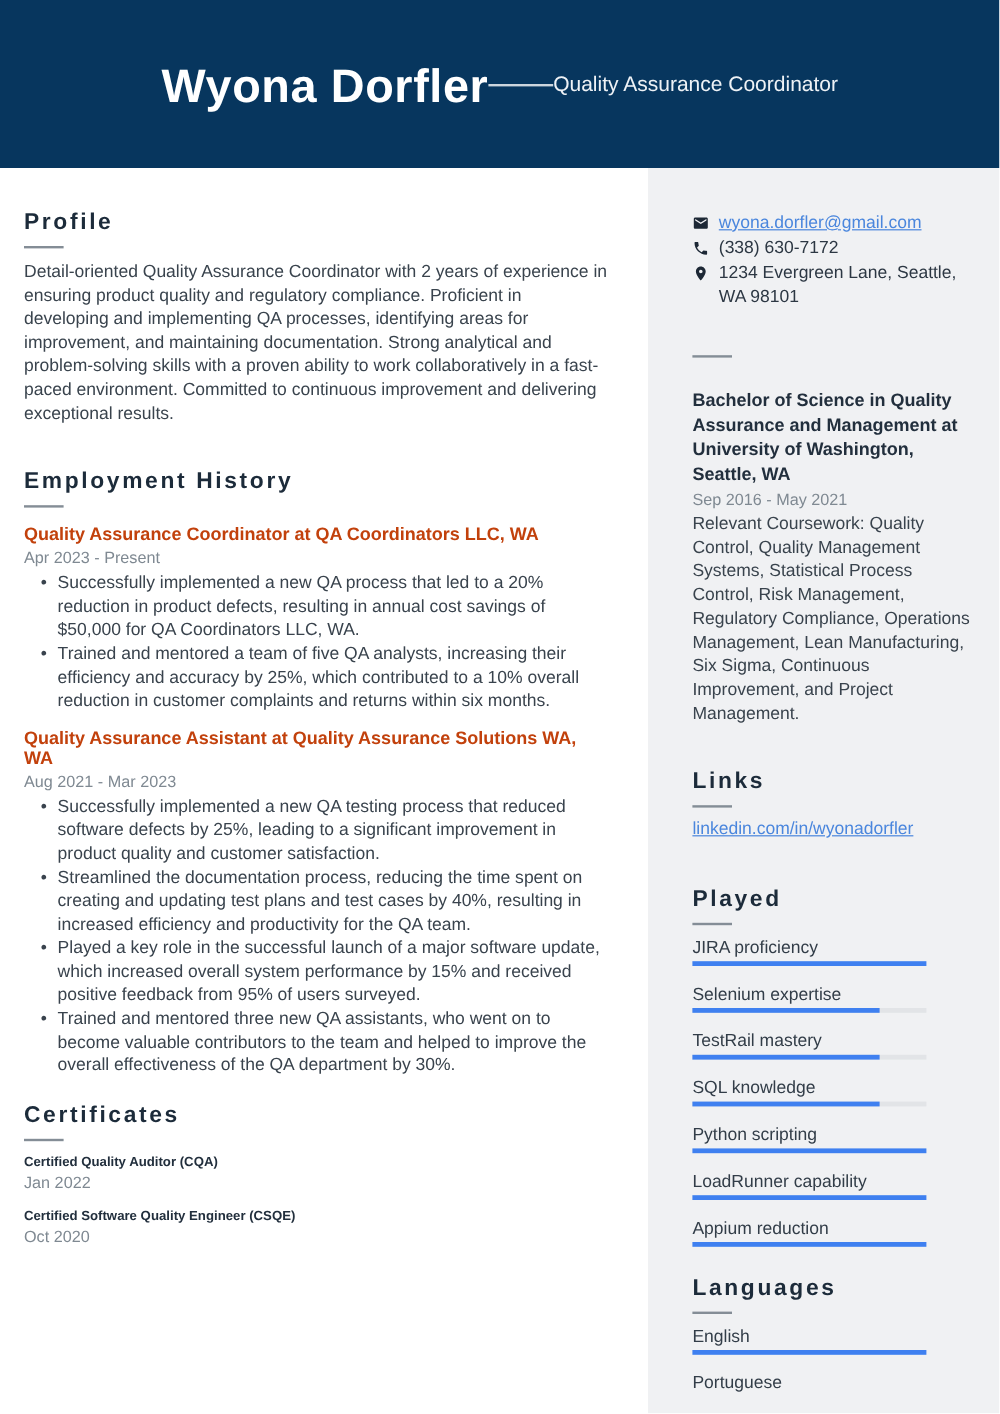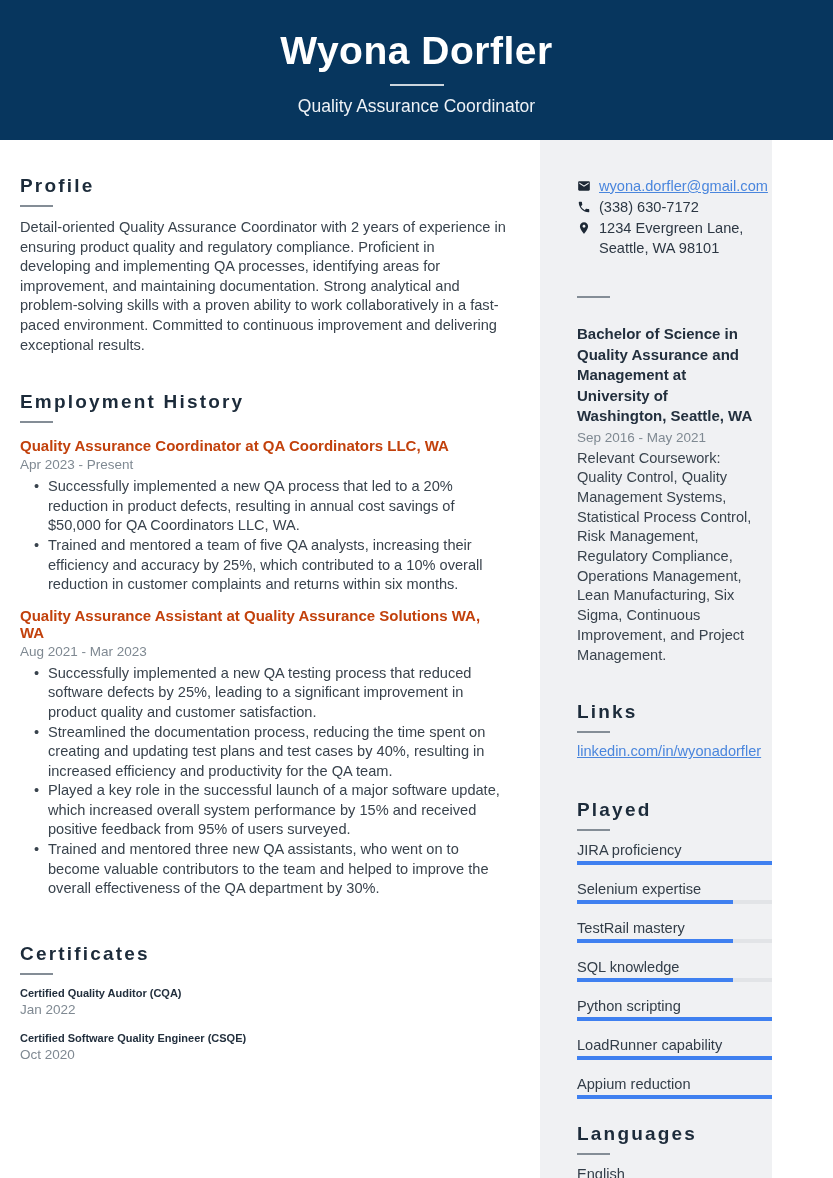--- a/index.html
+++ b/index.html
@@ -11,21 +11,21 @@
     height: 1178px;
     background: #ffffff;
     overflow: hidden;
   }
   
   .header {
     height: 140px;
     background: #07365e;
     color: #ffffff;
     display: flex;
-    flex-direction: column;
+    flex-direction: row;
     align-items: center;
     justify-content: center;
   }
   .name {
     font-size: 39px;
     font-weight: bold;
     letter-spacing: 0.5px;
     margin-top: 6px;
   }
   .name-rule {
@@ -38,21 +38,21 @@
     font-weight: normal;
     color: #eef2f6;
   }
   
   .body-wrap { display: flex; height: 1038px; }
   .main {
     width: 540px;
     padding: 0 34px 0 20px;
   }
   .sidebar {
-    width: 232px;
+    width: 293px;
     background: #f0f1f3;
     padding: 0 18px 0 37px;
   }
   
   h2.sec {
     font-size: 19px;
     font-weight: bold;
     color: #1c2b3a;
     letter-spacing: 2.2px;
   }
@@ -93,21 +93,21 @@
     font-size: 14.6px;
     line-height: 19.6px;
     color: #39434d;
   }
   ul.bullets li::before {
     content: "\2022";
     position: absolute;
     left: -14px;
     color: #39434d;
   }
-  .sec-certificates { margin-top: 44px; }
+  .sec-certificates { margin-top: 20px; }
   .cert-head {
     margin-top: 12px;
     font-size: 11px;
     font-weight: bold;
     color: #222f3d;
   }
   .cert2 .cert-head { margin-top: 15px; }
   
   .contact { margin-top: 36px; }
   .c-row {

